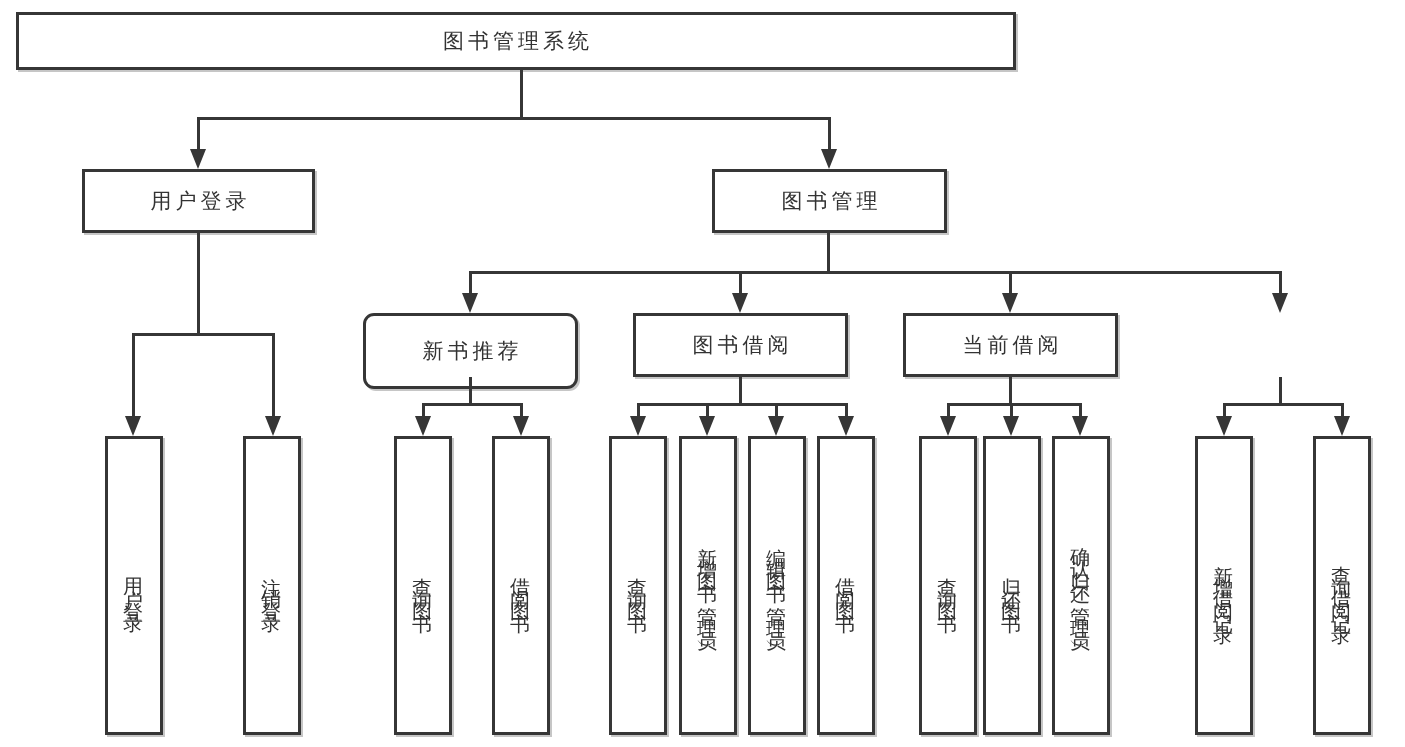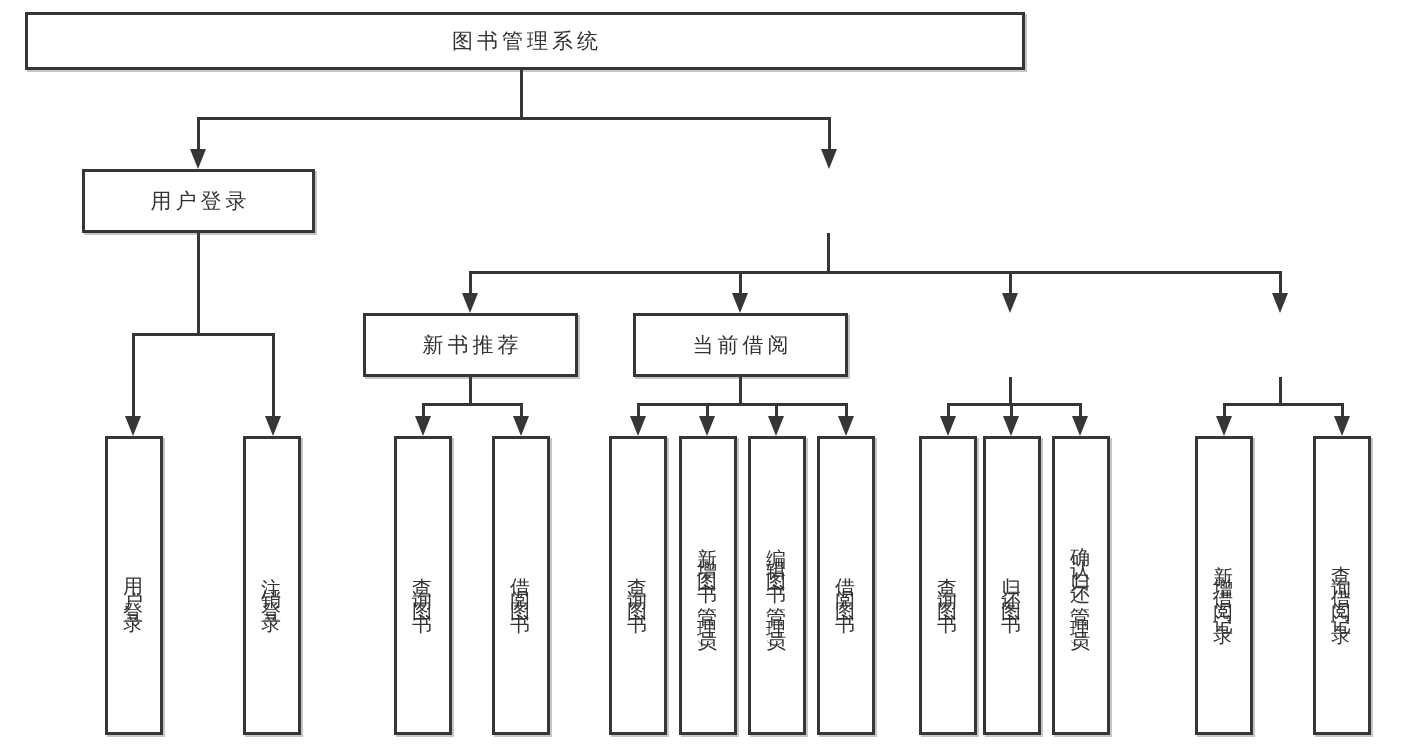--- a/index.html
+++ b/index.html
@@ -60,57 +60,63 @@
     letter-spacing: 0.5px;
     white-space: nowrap;
     z-index: 5;
   }
 </style>
 </head>
 <body>
 
 <div id="canvas">
 
-  <div class="node" style="left:25px; top:12px; width:1000px; height:58px;">
+  <div class="node" style="left:16px; top:12px; width:1000px; height:58px;">
     <span class="htext">图书管理系统</span>
   </div>
 
   <div class="line" style="left:520px; top:70px;  width:3px;  height:48px;"></div>
   <div class="line" style="left:197px; top:117px; width:634px; height:3px;"></div>
   <div class="line" style="left:197px; top:117px; width:3px;  height:38px;"></div>
   <div class="ahead" style="left:190px; top:149px;"></div>
   <div class="line" style="left:828px; top:117px; width:3px;  height:38px;"></div>
   <div class="ahead" style="left:821px; top:149px;"></div>
 
   <div class="node" style="left:82px; top:169px; width:233px; height:64px;">
     <span class="htext">用户登录</span>
+  </div>
+  <div class="node" style="left:712px; top:169px; width:235px; height:64px;">
+    <span class="htext">图书管理</span>
   </div>
 
   <div class="line" style="left:197px; top:233px; width:3px;  height:103px;"></div>
   <div class="line" style="left:132px; top:333px; width:143px; height:3px;"></div>
   <div class="line" style="left:132px; top:333px; width:3px;  height:86px;"></div>
   <div class="ahead" style="left:125px; top:416px;"></div>
   <div class="line" style="left:272px; top:333px; width:3px;  height:86px;"></div>
   <div class="ahead" style="left:265px; top:416px;"></div>
 
   <div class="line" style="left:827px;  top:233px; width:3px;   height:40px;"></div>
   <div class="line" style="left:469px;  top:271px; width:813px; height:3px;"></div>
   <div class="line" style="left:469px;  top:271px; width:3px;   height:26px;"></div>
   <div class="ahead" style="left:462px;  top:293px;"></div>
   <div class="line" style="left:739px;  top:271px; width:3px;   height:26px;"></div>
   <div class="ahead" style="left:732px;  top:293px;"></div>
   <div class="line" style="left:1009px; top:271px; width:3px;   height:26px;"></div>
   <div class="ahead" style="left:1002px; top:293px;"></div>
   <div class="line" style="left:1279px; top:271px; width:3px;   height:26px;"></div>
   <div class="ahead" style="left:1272px; top:293px;"></div>
 
-  <div class="node" style="left:363px; top:313px; width:215px; height:64px;">
+  <div class="node" style="left:363px; top:313px; width:215px; height:76px;border-radius:11px;">
     <span class="htext">新书推荐</span>
   </div>
   <div class="node" style="left:633px; top:313px; width:215px; height:64px;">
+    <span class="htext">图书借阅</span>
+  </div>
+  <div class="node" style="left:903px; top:313px; width:215px; height:64px;">
     <span class="htext">当前借阅</span>
   </div>
 
   <div class="line" style="left:469px; top:377px; width:3px;   height:29px;"></div>
   <div class="line" style="left:422px; top:403px; width:101px; height:3px;"></div>
   <div class="line" style="left:422px; top:403px; width:3px;   height:17px;"></div>
   <div class="ahead" style="left:415px; top:416px;"></div>
   <div class="line" style="left:520px; top:403px; width:3px;   height:17px;"></div>
   <div class="ahead" style="left:513px; top:416px;"></div>
 

